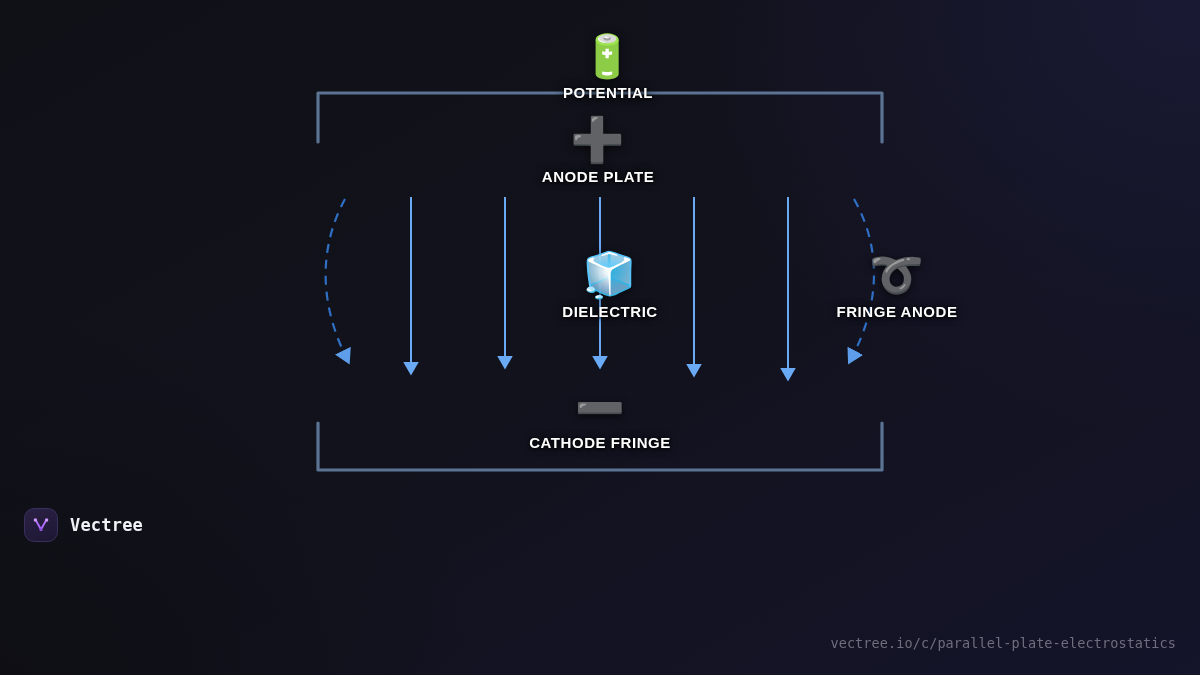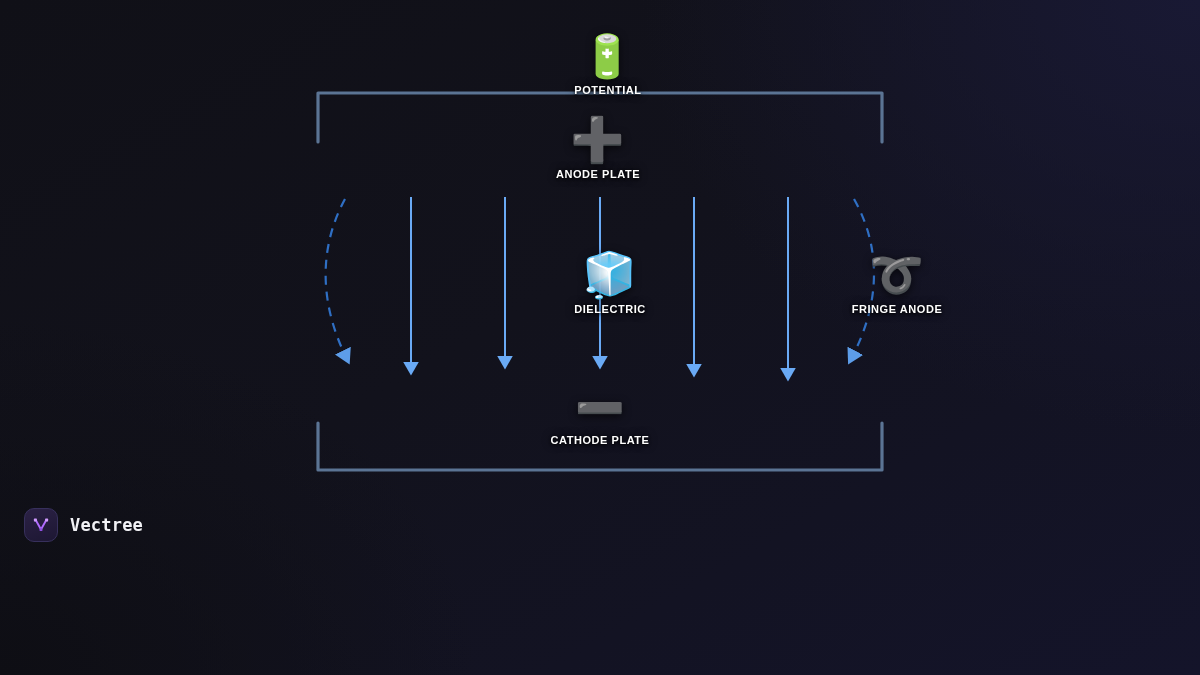--- a/index.html
+++ b/index.html
@@ -48,21 +48,21 @@
   }
   .node .glyph {
     font-family: "DejaVu Sans", sans-serif;
     line-height: 1;
     text-align: center;
     filter: drop-shadow(0 2px 4px rgba(0,0,0,0.65));
   }
   .node .caption {
     margin-top: 6px;
     font-family: "Liberation Sans", sans-serif;
-    font-size: 11px;
+    font-size: 15px;
     font-weight: 700;
     letter-spacing: 0.55px;
     color: #ffffff;
     white-space: nowrap;
     text-shadow: 0 1px 3px rgba(0,0,0,0.95), 0 0 8px rgba(0,0,0,0.9);
   }
 
   #node-potential   { left: 608px; top: 36px; }
   #node-potential .glyph { font-size: 42px; }
   #node-anode       { left: 598px; top: 118px; }
@@ -187,34 +187,35 @@
       <div class="caption">DIELECTRIC</div>
     </div>
 
     <div class="node" id="node-fringe">
       <div class="glyph">➰</div>
       <div class="caption">FRINGE ANODE</div>
     </div>
 
     <div class="node" id="node-cathode">
       <div class="glyph">➖</div>
-      <div class="caption">CATHODE PLATE</div>
+      <div class="caption">CATHODE FRINGE</div>
     </div>
   </div>
 
   <div id="footer">
 
     <div id="brand">
       <div id="brand-logo">
         <svg width="20" height="20" viewBox="0 0 20 20" xmlns="http://www.w3.org/2000/svg">
           <path d="M5,5.5 L10,14.5 L15,5.5" fill="none" stroke="#b06bff" stroke-width="1.9" stroke-linecap="round" stroke-linejoin="round"></path>
           <rect x="2.9" y="3.6" width="3.0" height="3.0" rx="0.6" fill="#d09bff"></rect>
           <rect x="14.1" y="3.6" width="3.0" height="3.0" rx="0.6" fill="#d09bff"></rect>
           <rect x="8.6" y="13.2" width="2.8" height="2.8" rx="0.6" fill="#8e4fe0"></rect>
         </svg>
       </div>
       <div id="brand-name">Vectree</div>
     </div>
 
 
+    <div id="url">vectree.io/c/parallel-plate-electrostatics</div>
   </div>
 
 </div>
 
 </body></html>

